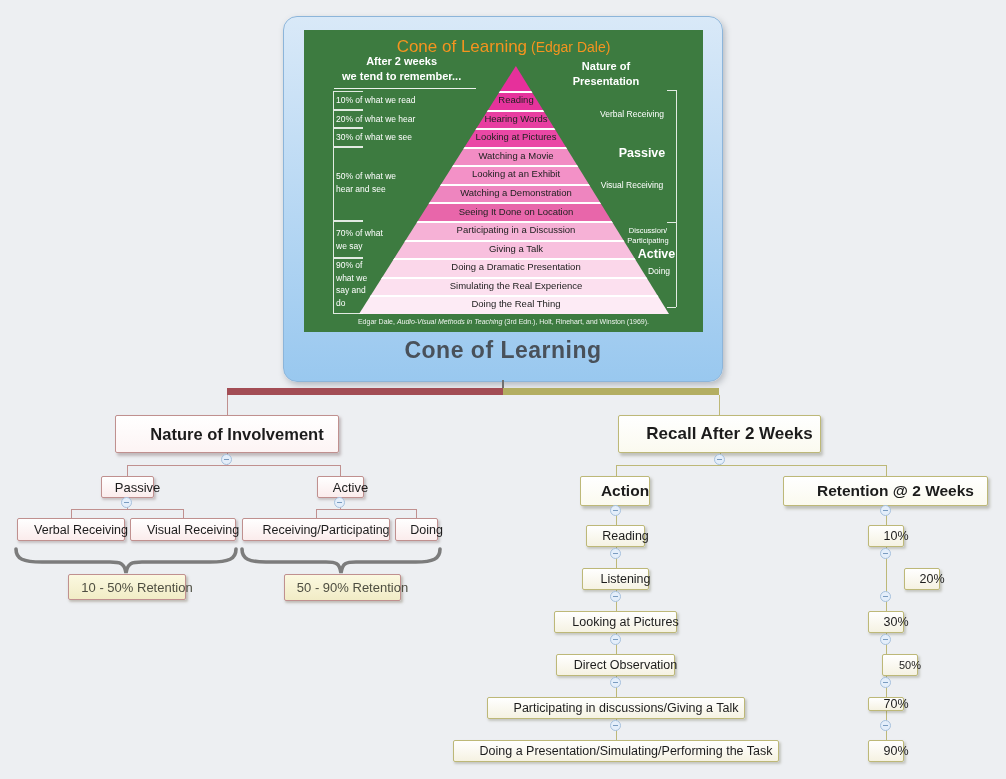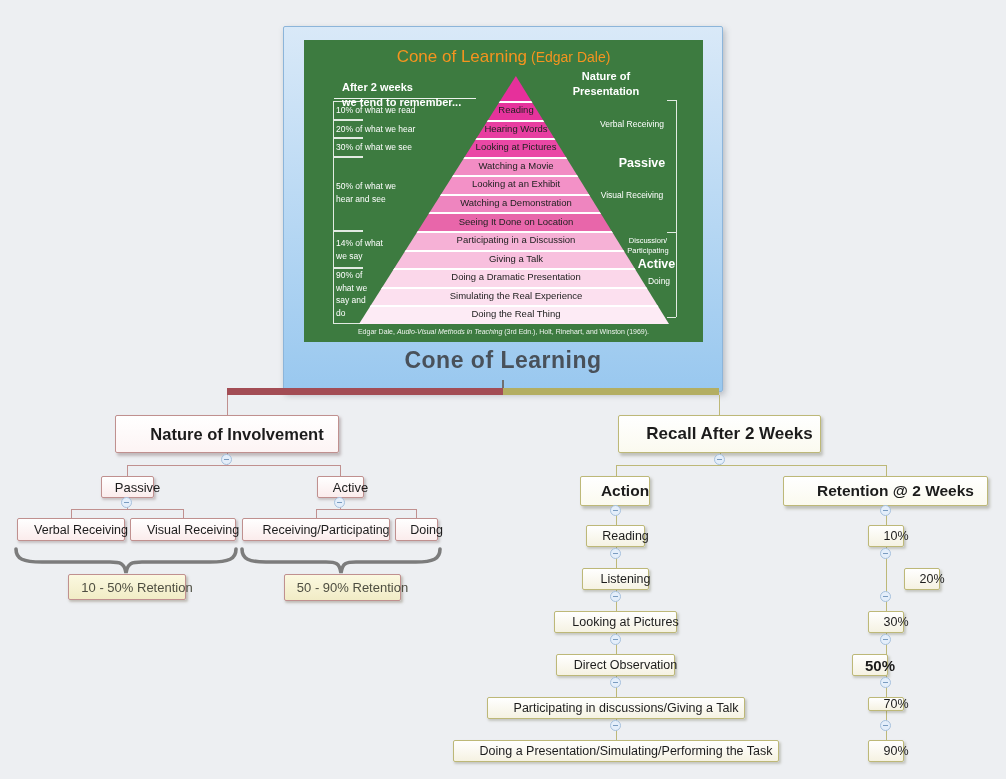--- a/index.html
+++ b/index.html
@@ -23,21 +23,21 @@
   
   .lline{position:absolute;background:#c0908f;}
   .rline{position:absolute;background:#bdb878;}
   
   .collapse{position:absolute;width:11px;height:11px;border-radius:50%;
             background:#e4eefa;border:1px solid #a6c1dd;box-sizing:border-box;}
   .collapse::after{content:"";position:absolute;left:2px;right:2px;top:4px;height:1px;background:#7a9cc0;}
   
   #main-topic{position:absolute;left:283px;top:16px;width:438px;height:364px;
               background:linear-gradient(#d9e9f8,#99c8ef);border:1px solid #8cb5da;
-              border-radius:2px;box-shadow:2px 3px 6px rgba(80,90,100,.35);margin-top:10px;}
+              border-radius:14px;box-shadow:2px 3px 6px rgba(80,90,100,.35);}
   #cone-image{position:absolute;left:20px;top:13px;width:399px;height:302px;background:#3d7b40;}
   #main-topic-label{position:absolute;left:0;top:320px;width:100%;text-align:center;
               font-weight:bold;font-size:23px;color:#49515a;letter-spacing:.5px;}
   
   .img-title{position:absolute;top:7px;left:0;width:100%;text-align:center;
              color:#f5941f;font-size:17px;}
   .img-title .suffix{font-size:14px;}
   .img-hdr{position:absolute;color:#fff;font-weight:bold;font-size:11px;line-height:15px;}
   .img-underline{position:absolute;height:1px;background:rgba(255,255,255,.9);}
   #pyramid{position:absolute;left:55px;top:36px;width:310px;height:248px;
@@ -64,21 +64,21 @@
 </style>
 </head>
 <body>
 
 <div id="canvas">
 
   <div id="main-topic">
     <div id="cone-image">
       <div class="img-title"><span>Cone of Learning</span><span class="suffix"> (Edgar Dale)</span></div>
 
-      <div class="img-hdr" style="left:38px;top:40px;">
+      <div class="img-hdr" style="left:38px;top:24px;text-align:center;">
         <div>After 2 weeks</div>
         <div>we tend to remember...</div>
       </div>
       <div class="img-underline" style="left:30px;top:58px;width:142px;"></div>
 
       <div class="img-hdr" style="left:252px;top:29px;width:100px;text-align:center;">
         <div>Nature of</div>
         <div>Presentation</div>
       </div>
 
@@ -121,21 +121,21 @@
       <div class="pct-bracket" style="top:228.4px;height:55.6px;"></div>
 
       <div class="pct-label" style="top:64px;"><span>10% of what we read</span></div>
       <div class="pct-label" style="top:82.6px;"><span>20% of what we hear</span></div>
       <div class="pct-label" style="top:101.2px;"><span>30% of what we see</span></div>
       <div class="pct-label" style="top:140px;">
         <div>50% of what we</div>
         <div>hear and see</div>
       </div>
       <div class="pct-label" style="top:197px;">
-        <div>14% of what</div>
+        <div>70% of what</div>
         <div>we say</div>
       </div>
       <div class="pct-label" style="top:229px;">
         <div>90% of</div>
         <div>what we</div>
         <div>say and</div>
         <div>do</div>
       </div>
 
       <div class="inv-label" style="left:278px;top:78px;width:100px;">Verbal Receiving</div>
@@ -209,21 +209,21 @@
   <div class="mm-box right-box" style="left:586px;top:525px;width:59px;height:22px;font-size:12.5px;">Reading</div>
   <div class="mm-box right-box" style="left:582px;top:568px;width:67px;height:22px;font-size:12.5px;">Listening</div>
   <div class="mm-box right-box" style="left:554px;top:611px;width:123px;height:22px;font-size:12.5px;">Looking at Pictures</div>
   <div class="mm-box right-box" style="left:556px;top:654px;width:119px;height:22px;font-size:12.5px;">Direct Observation</div>
   <div class="mm-box right-box" style="left:487px;top:697px;width:258px;height:22px;font-size:12.5px;">Participating in discussions/Giving a Talk</div>
   <div class="mm-box right-box" style="left:453px;top:740px;width:326px;height:22px;font-size:12.5px;">Doing a Presentation/Simulating/Performing the Task</div>
 
   <div class="mm-box right-box" style="left:868px;top:525px;width:36px;height:22px;font-size:12.5px;">10%</div>
   <div class="mm-box right-box" style="left:868px;top:568px;width:36px;height:22px;font-size:12.5px;margin-left:36px;">20%</div>
   <div class="mm-box right-box" style="left:868px;top:611px;width:36px;height:22px;font-size:12.5px;">30%</div>
-  <div class="mm-box right-box" style="left:852px;top:654px;width:36px;height:22px;font-size:15px;font-weight:bold;">50%</div>
+  <div class="mm-box right-box" style="left:882px;top:654px;width:36px;height:22px;font-size:11px;">50%</div>
   <div class="mm-box right-box" style="left:868px;top:697px;width:36px;height:14px;font-size:12.5px;">70%</div>
   <div class="mm-box right-box" style="left:868px;top:740px;width:36px;height:22px;font-size:12.5px;">90%</div>
 
   <div class="collapse" style="left:221px;top:454px;"></div>
   <div class="collapse" style="left:121px;top:497px;"></div>
   <div class="collapse" style="left:334px;top:497px;"></div>
   <div class="collapse" style="left:714px;top:454px;"></div>
   <div class="collapse" style="left:610px;top:505px;"></div>
   <div class="collapse" style="left:610px;top:548px;"></div>
   <div class="collapse" style="left:610px;top:591px;"></div>

